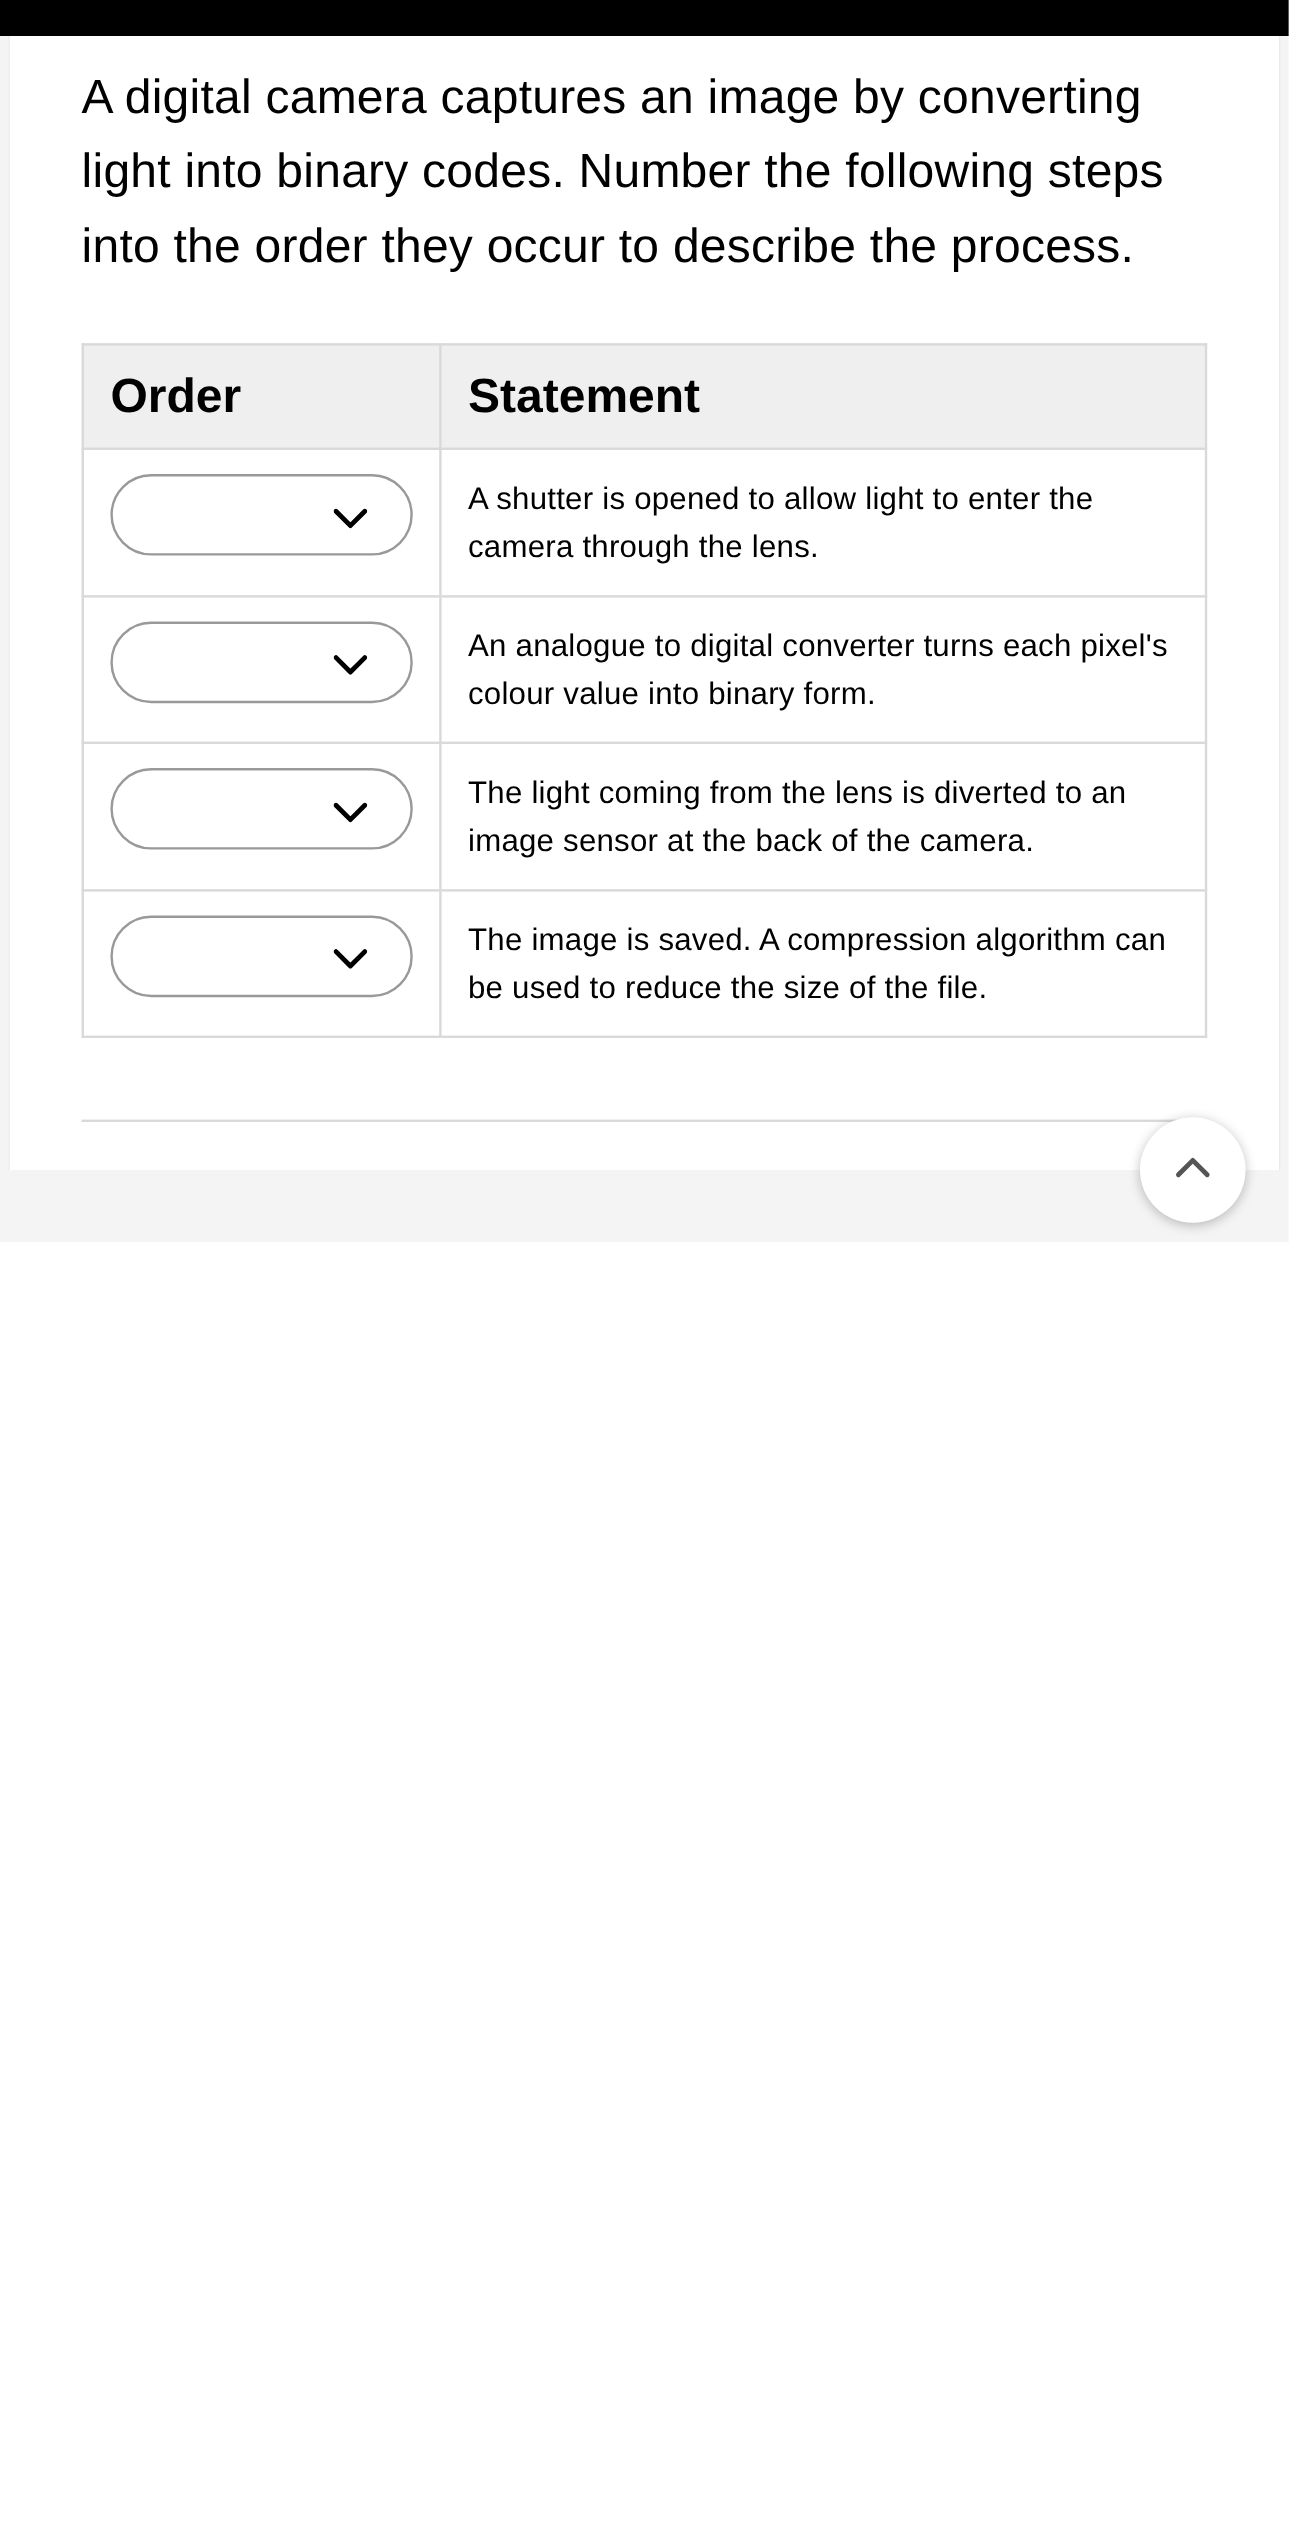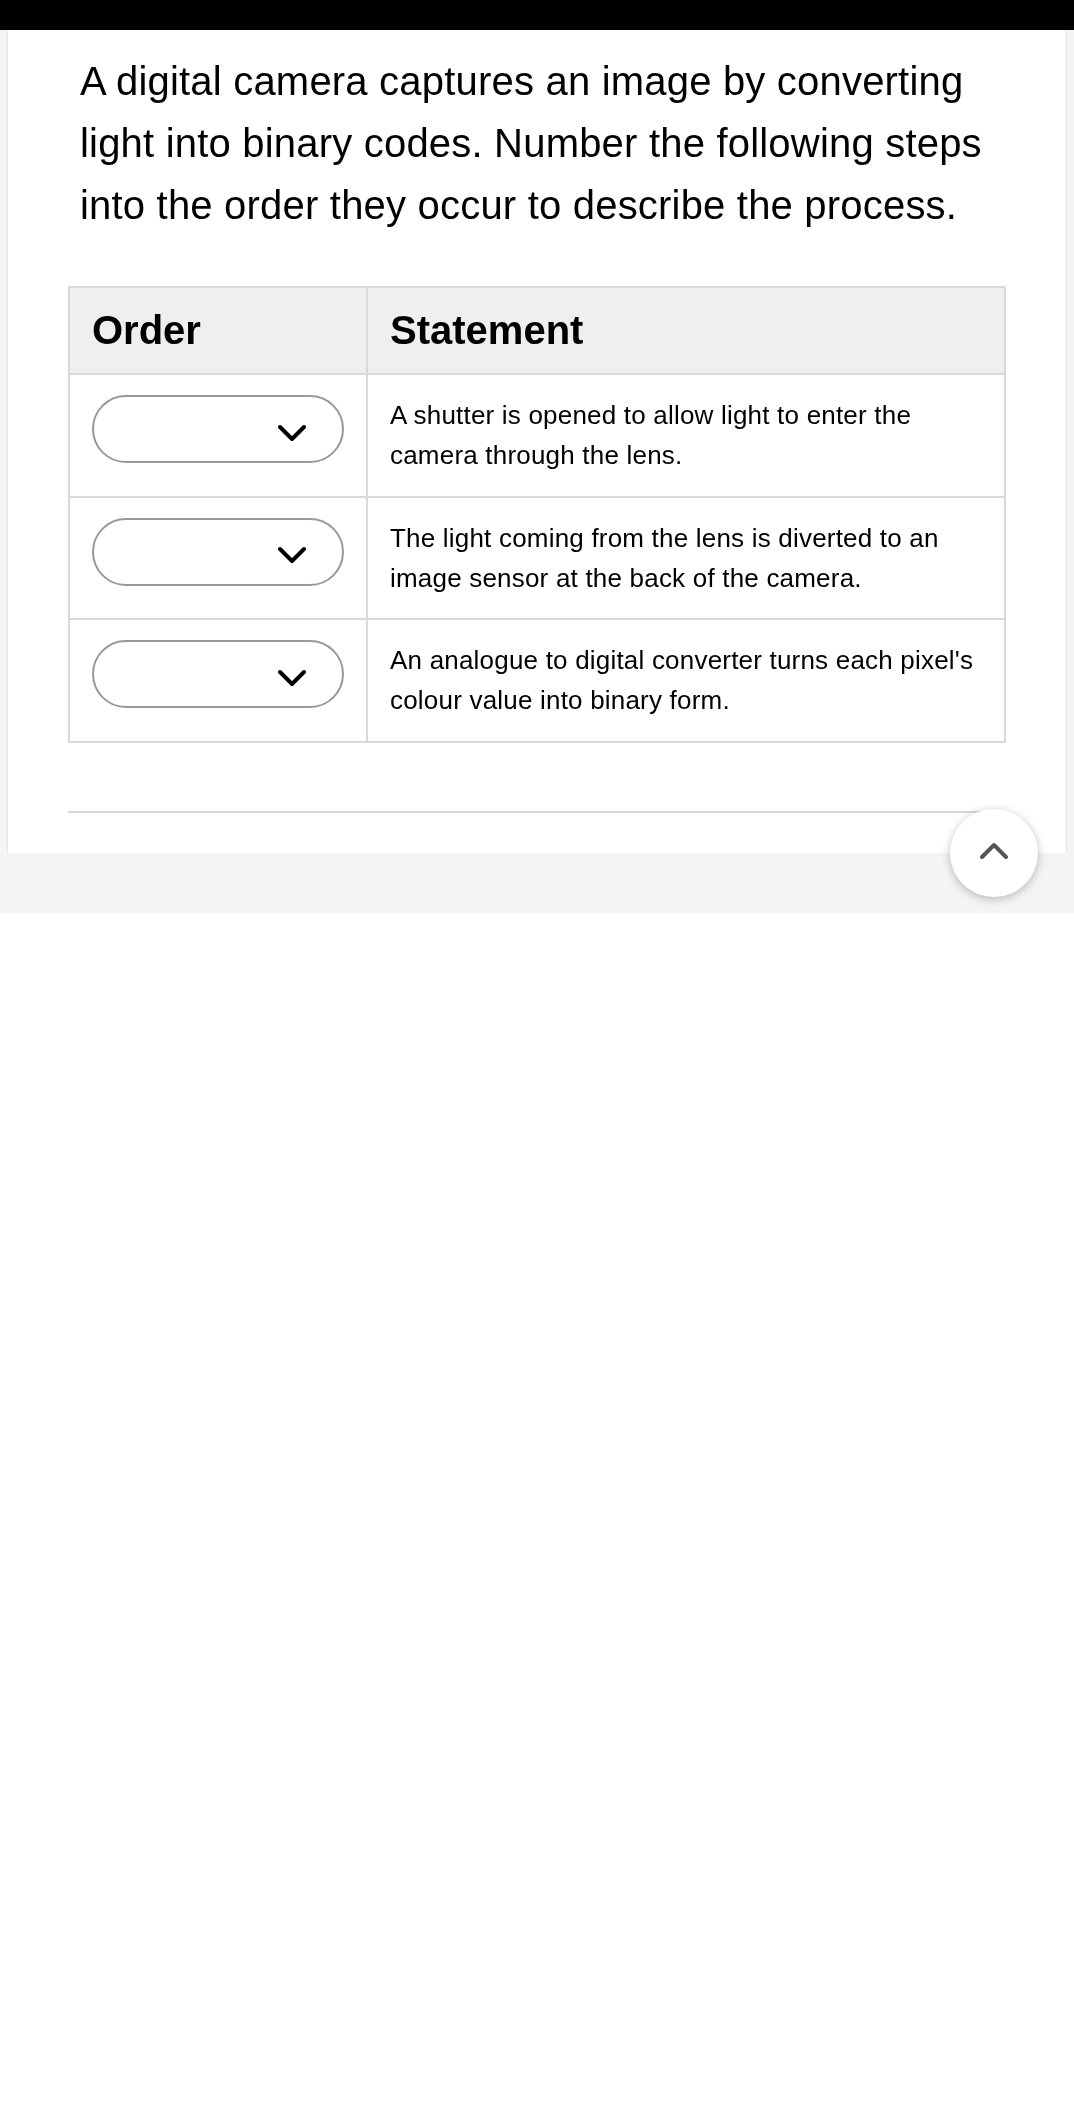--- a/index.html
+++ b/index.html
@@ -23,21 +23,21 @@
   .content-card {
     background: #fff;
     padding: 20px 60px 40px 60px;
     border-left: 1px solid #e6e6e6;
     border-right: 1px solid #e6e6e6;
   }
   .question-text {
     font-size: 40px;
     line-height: 1.55;
     letter-spacing: 0.2px;
-    margin: 0 0 50px 12px;
+    margin: 0 0 50px 0;
     color: #000;
   }
   table.answer-table {
     width: 100%;
     border-collapse: collapse;
     font-size: 38px;
   }
   table.answer-table th,
   table.answer-table td {
     border: 2px solid #d9d9d9;
@@ -126,35 +126,49 @@
           <td class="order-col">
             <div class="order-select">
               <span>
                 <svg viewBox="0 0 28 18">
                     <path d="M2 3 L14 15 L26 3" stroke="#000" stroke-width="4" fill="none" stroke-linecap="round" stroke-linejoin="round"></path>
                   </svg>
               </span>
             </div>
           </td>
           <td>
+              <div class="statement-text">An analogue to digital converter turns each pixel's colour value into binary form.</div>
+            </td>
+        </tr>
+        <tr>
+          <td class="order-col">
+            <div class="order-select">
+              <span>
+                <svg viewBox="0 0 28 18">
+                    <path d="M2 3 L14 15 L26 3" stroke="#000" stroke-width="4" fill="none" stroke-linecap="round" stroke-linejoin="round"></path>
+                  </svg>
+              </span>
+            </div>
+          </td>
+          <td>
               <div class="statement-text">The light coming from the lens is diverted to an image sensor at the back of the camera.</div>
             </td>
         </tr>
         <tr>
           <td class="order-col">
             <div class="order-select">
               <span>
                 <svg viewBox="0 0 28 18">
                     <path d="M2 3 L14 15 L26 3" stroke="#000" stroke-width="4" fill="none" stroke-linecap="round" stroke-linejoin="round"></path>
                   </svg>
               </span>
             </div>
           </td>
           <td>
-              <div class="statement-text">An analogue to digital converter turns each pixel's colour value into binary form.</div>
+              <div class="statement-text">The image is saved. A compression algorithm can be used to reduce the size of the file.</div>
             </td>
         </tr>
       </tbody>
     </table>
 
     <hr class="divider">
   </div>
 
   <div class="scroll-top-btn">
     <span>

